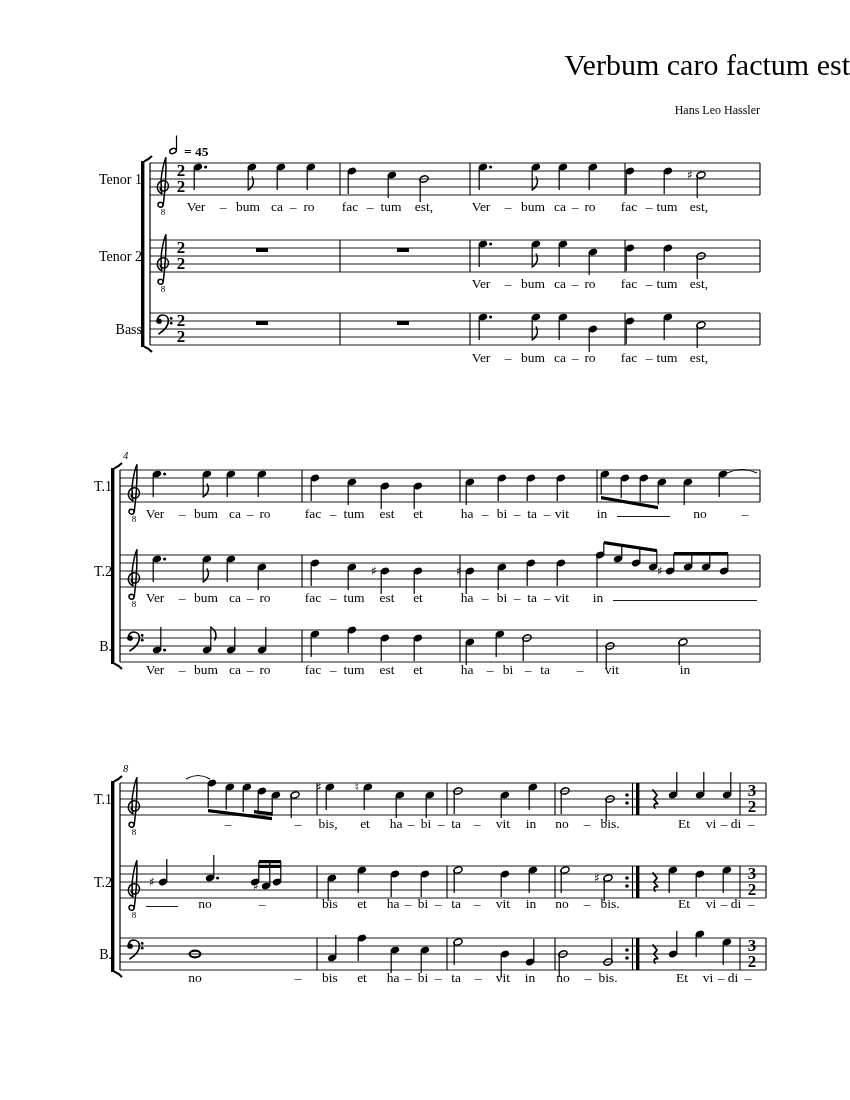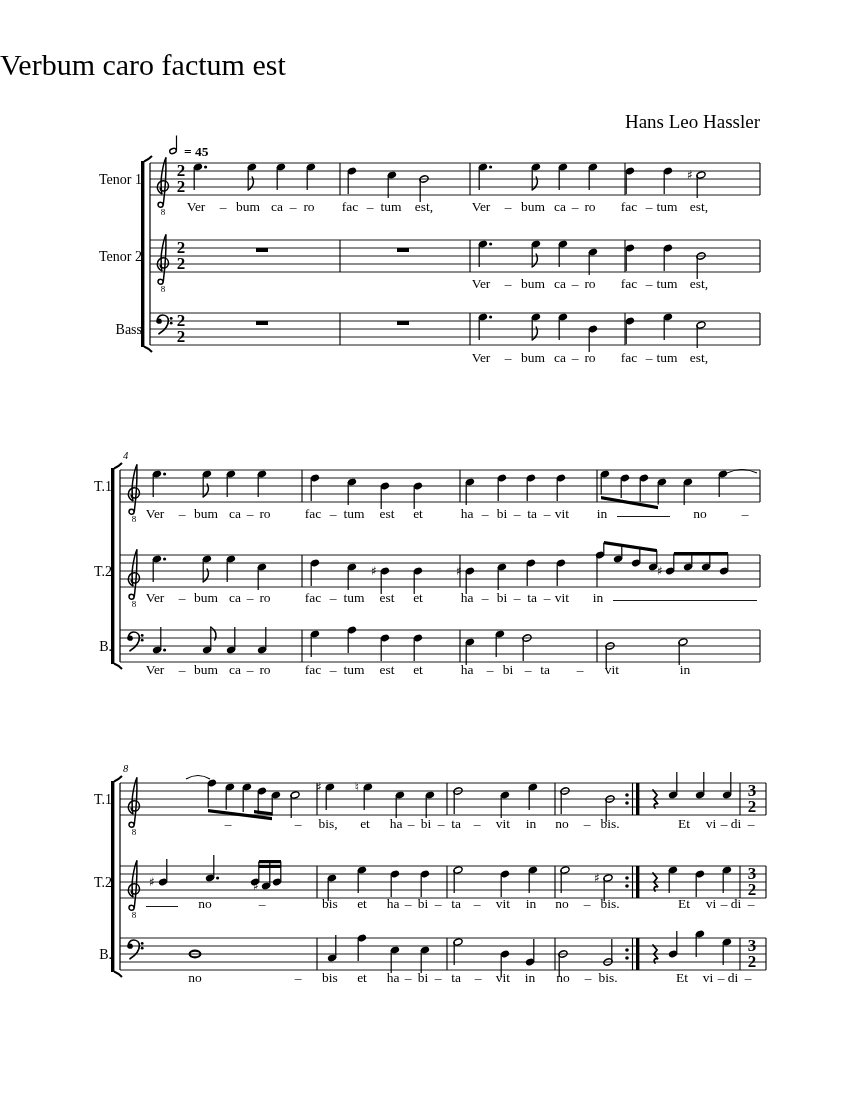--- a/index.html
+++ b/index.html
@@ -1,21 +1,21 @@
 <!DOCTYPE html>
 <html><head>
 <meta charset="utf-8">
 <style>
   html,body{margin:0;padding:0;background:#fff;}
   .page{position:relative;width:850px;height:1100px;background:#ffffff;overflow:hidden;
         font-family:"Liberation Serif",serif;color:#000;}
-  .title{position:absolute;top:48px;left:0;width:100%;text-align:left;
+  .title{position:absolute;top:48px;left:0;width:100%;text-align:right;
          font-size:30px;font-family:"Liberation Serif",serif;}
-  .composer{position:absolute;top:103px;right:90px;font-size:19px;
-            font-family:"Liberation Serif",serif;margin-top:8px;}
+  .composer{position:absolute;top:103px;right:90px;font-size:12px;
+            font-family:"Liberation Serif",serif;}
   svg{position:absolute;top:0;left:0;}
   svg text{fill:#000;}
   .lyr{font-family:"Liberation Serif",serif;font-size:13.5px;}
   .lbl{font-family:"Liberation Serif",serif;font-size:14px;}
   .ts{font-family:"Liberation Serif",serif;font-size:17px;font-weight:bold;}
   .mn{font-family:"Liberation Serif",serif;font-size:10.5px;font-style:italic;}
   .acc{font-family:"DejaVu Sans",sans-serif;font-size:12px;}
   .tempo{font-family:"Liberation Serif",serif;font-size:13.5px;font-weight:bold;}
   .cl8{font-family:"Liberation Serif",serif;font-size:9px;}
 </style>

